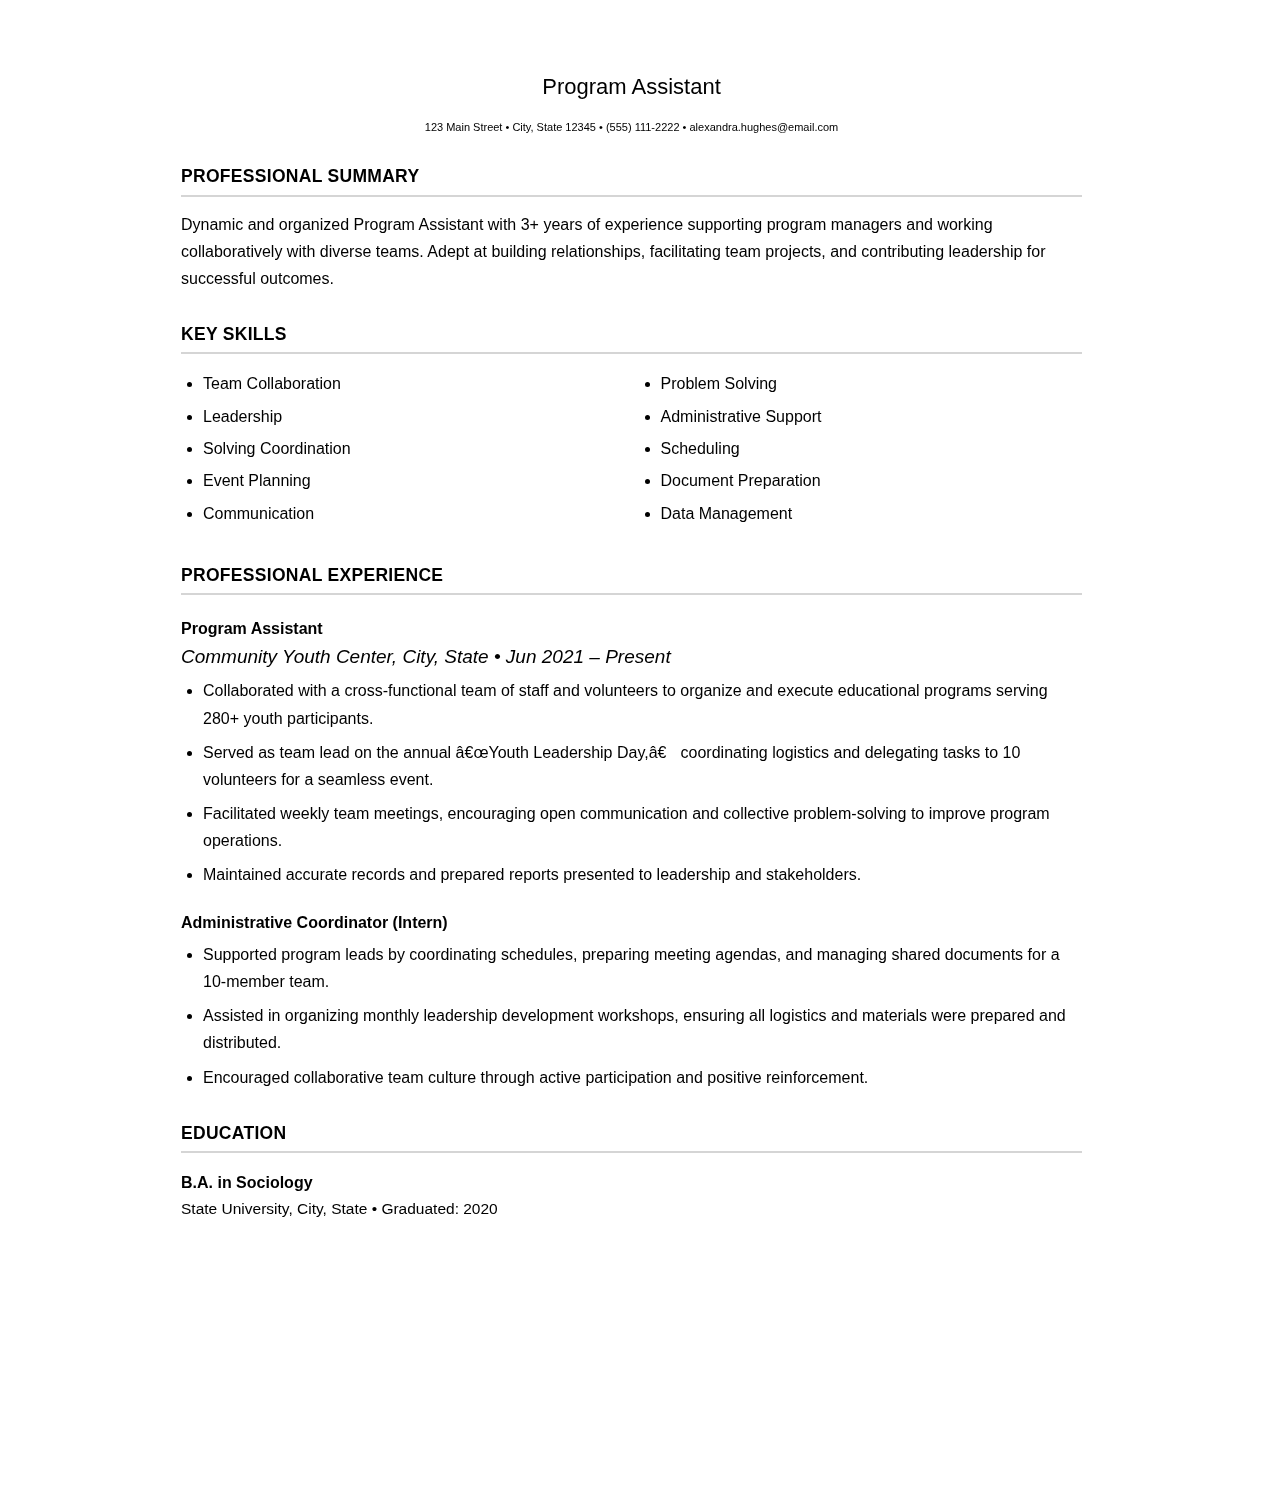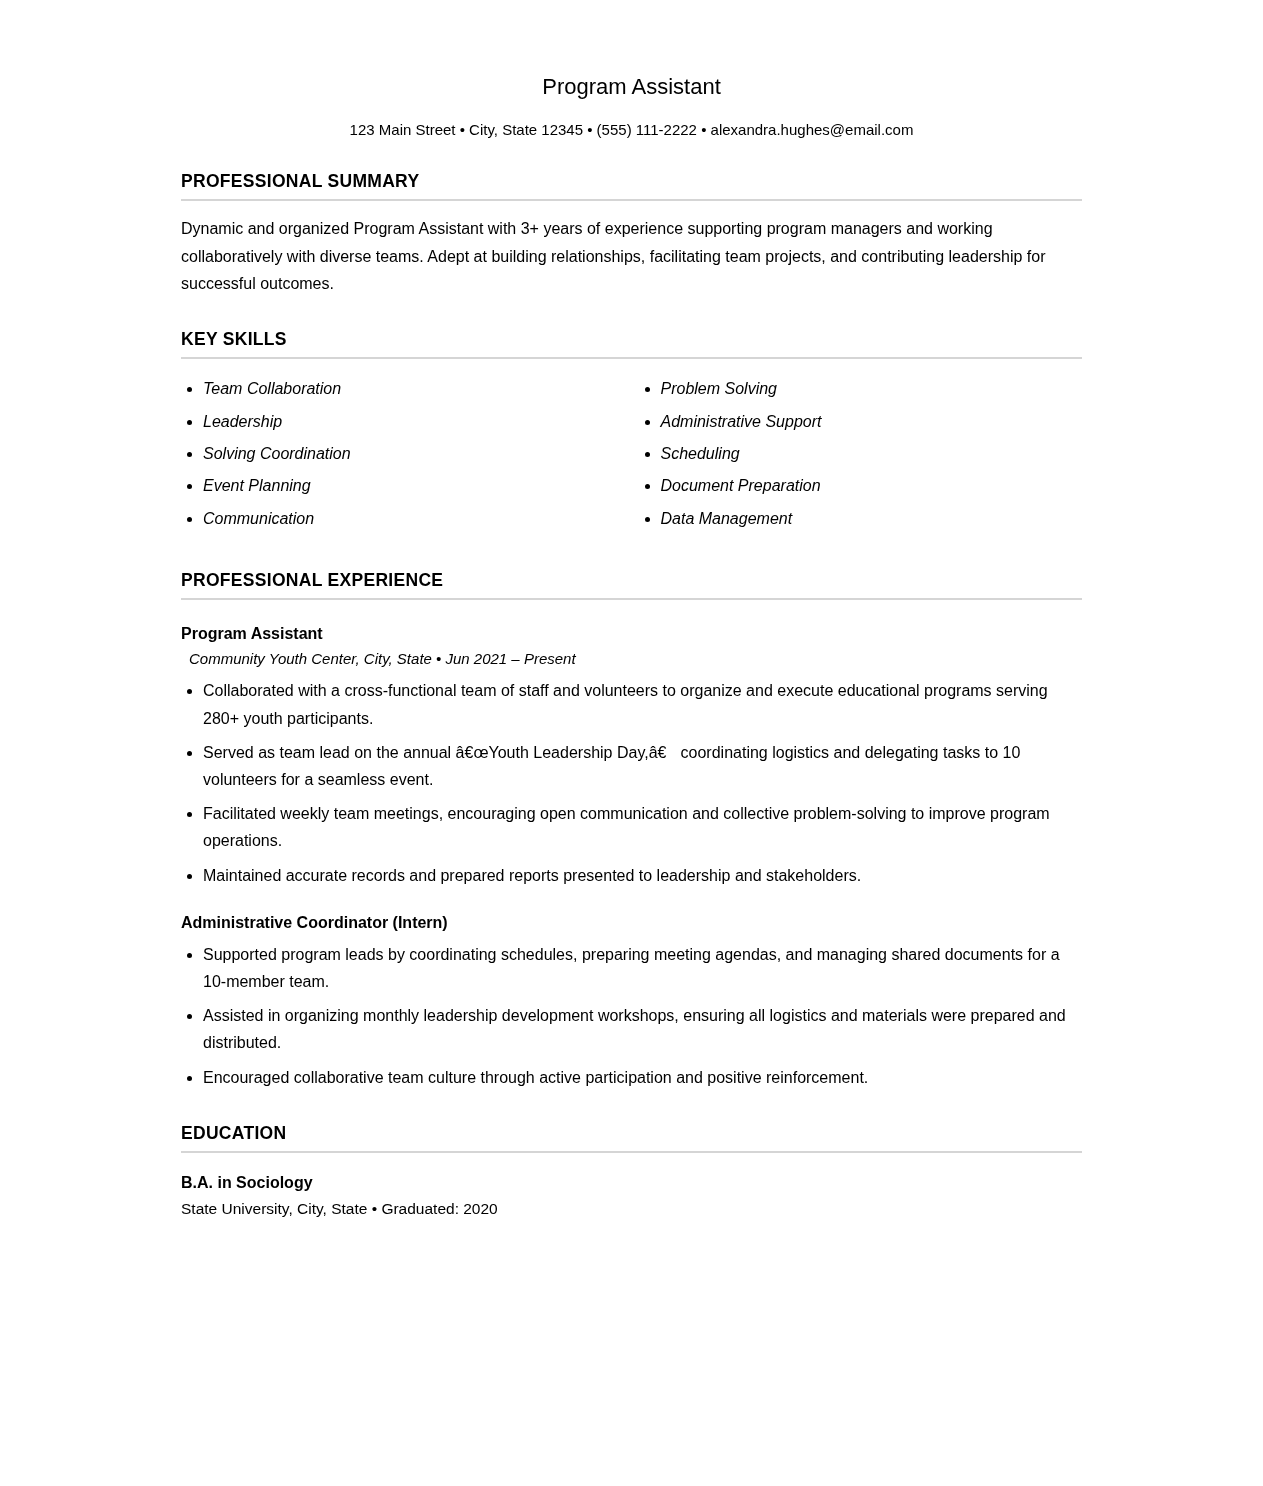--- a/index.html
+++ b/index.html
@@ -25,21 +25,21 @@
     margin: 0;
     line-height: 1.15;
   }
   .resume-title {
     font-size: 22px;
     font-weight: 400;
     margin: 18px 0 0;
     line-height: 1.15;
   }
   .contact-line {
-    font-size: 15px;
+    font-size: 11px;
     margin: 22px 0 0;
     line-height: 1.2;
   }
 
   
   .section { margin-top: 32px; }
   .section-heading {
     font-size: 17.5px;
     font-weight: bold;
     letter-spacing: 0.3px;
@@ -59,34 +59,33 @@
   .skills-list {
     columns: 2;
     column-gap: 36px;
     margin: 17px 0 0;
     padding-left: 22px;
     font-size: 16px;
   }
   .skills-list li {
     line-height: 1.65;
     margin-bottom: 6px;
-    font-style: italic;
   }
 
   
   .job-title {
     font-size: 16px;
     font-weight: bold;
     margin: 24px 0 0;
     line-height: 1.2;
   }
   .job-meta {
-    font-size: 15px;
+    font-size: 19px;
     font-style: italic;
-    margin: 7px 8px 0;
+    margin: 7px 0 0;
     line-height: 1.2;
   }
   .job-bullets {
     margin: 9px 0 0;
     padding-left: 22px;
     font-size: 16px;
   }
   .job-bullets li {
     line-height: 1.7;
     margin-bottom: 7px;

